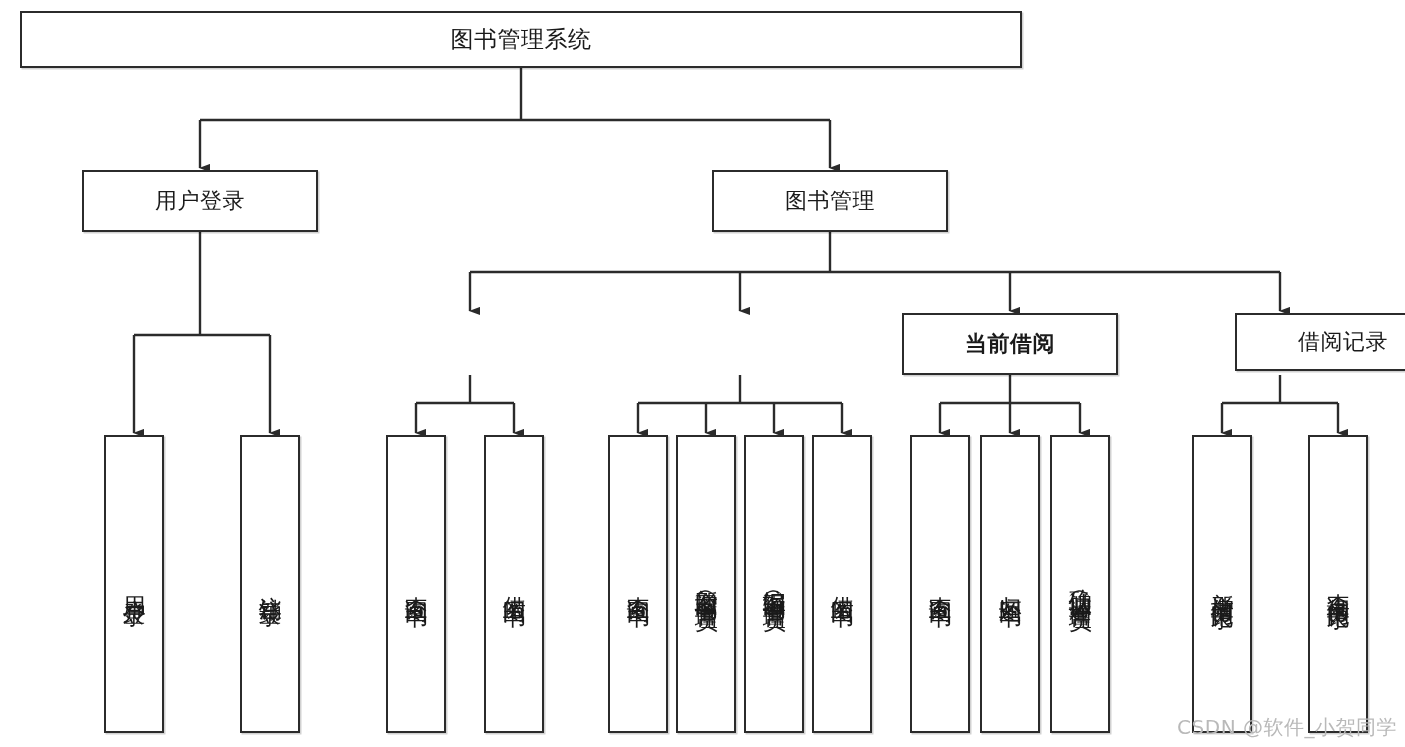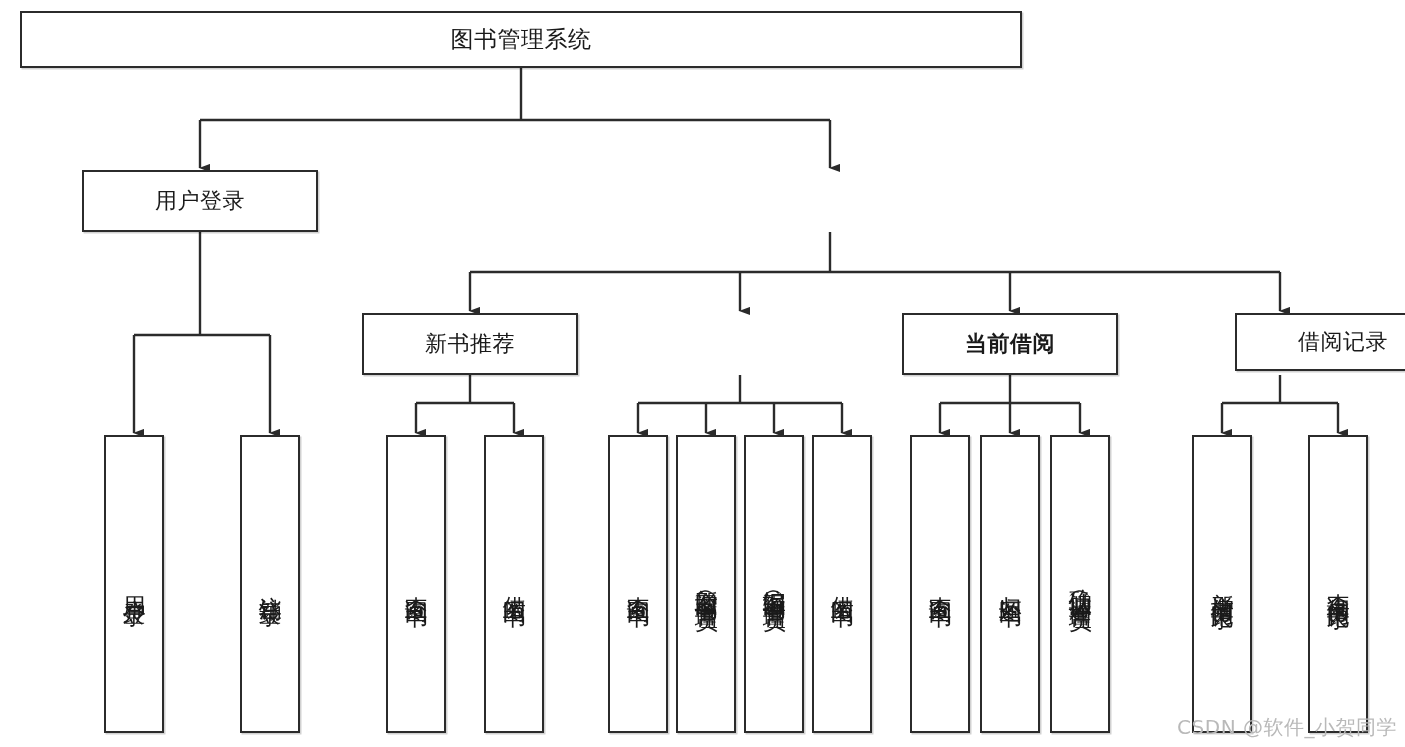--- a/index.html
+++ b/index.html
@@ -120,24 +120,24 @@
       </g>
   </svg>
 
   <div class="node root horizontal" style="left: 20px; top: 11px; width: 1002px; height: 57px;">
     <span class="label">图书管理系统</span>
   </div>
 
   <div class="node horizontal" style="left: 82px; top: 170px; width: 236px; height: 62px;">
     <span class="label">用户登录</span>
   </div>
+  <div class="node horizontal" style="left: 712px; top: 170px; width: 236px; height: 62px;">
+    <span class="label">图书管理</span>
+  </div>
 
-  <div class="node horizontal" style="left: 362px; top: 313px; width: 216px; height: 62px;">
-    <span class="label">新书推荐</span>
-  </div>
   <div class="node horizontal" style="left: 902px; top: 313px; width: 216px; height: 62px; font-weight: bold;">
     <span class="label">当前借阅</span>
   </div>
   <div class="node horizontal" style="left: 1235px; top: 313px; width: 216px; height: 58px;">
     <span class="label">借阅记录</span>
   </div>
 
   <div class="node vertical" style="left: 104px; top: 435px; width: 60px; height: 298px;">
     <span class="label">用户登录</span>
   </div>

